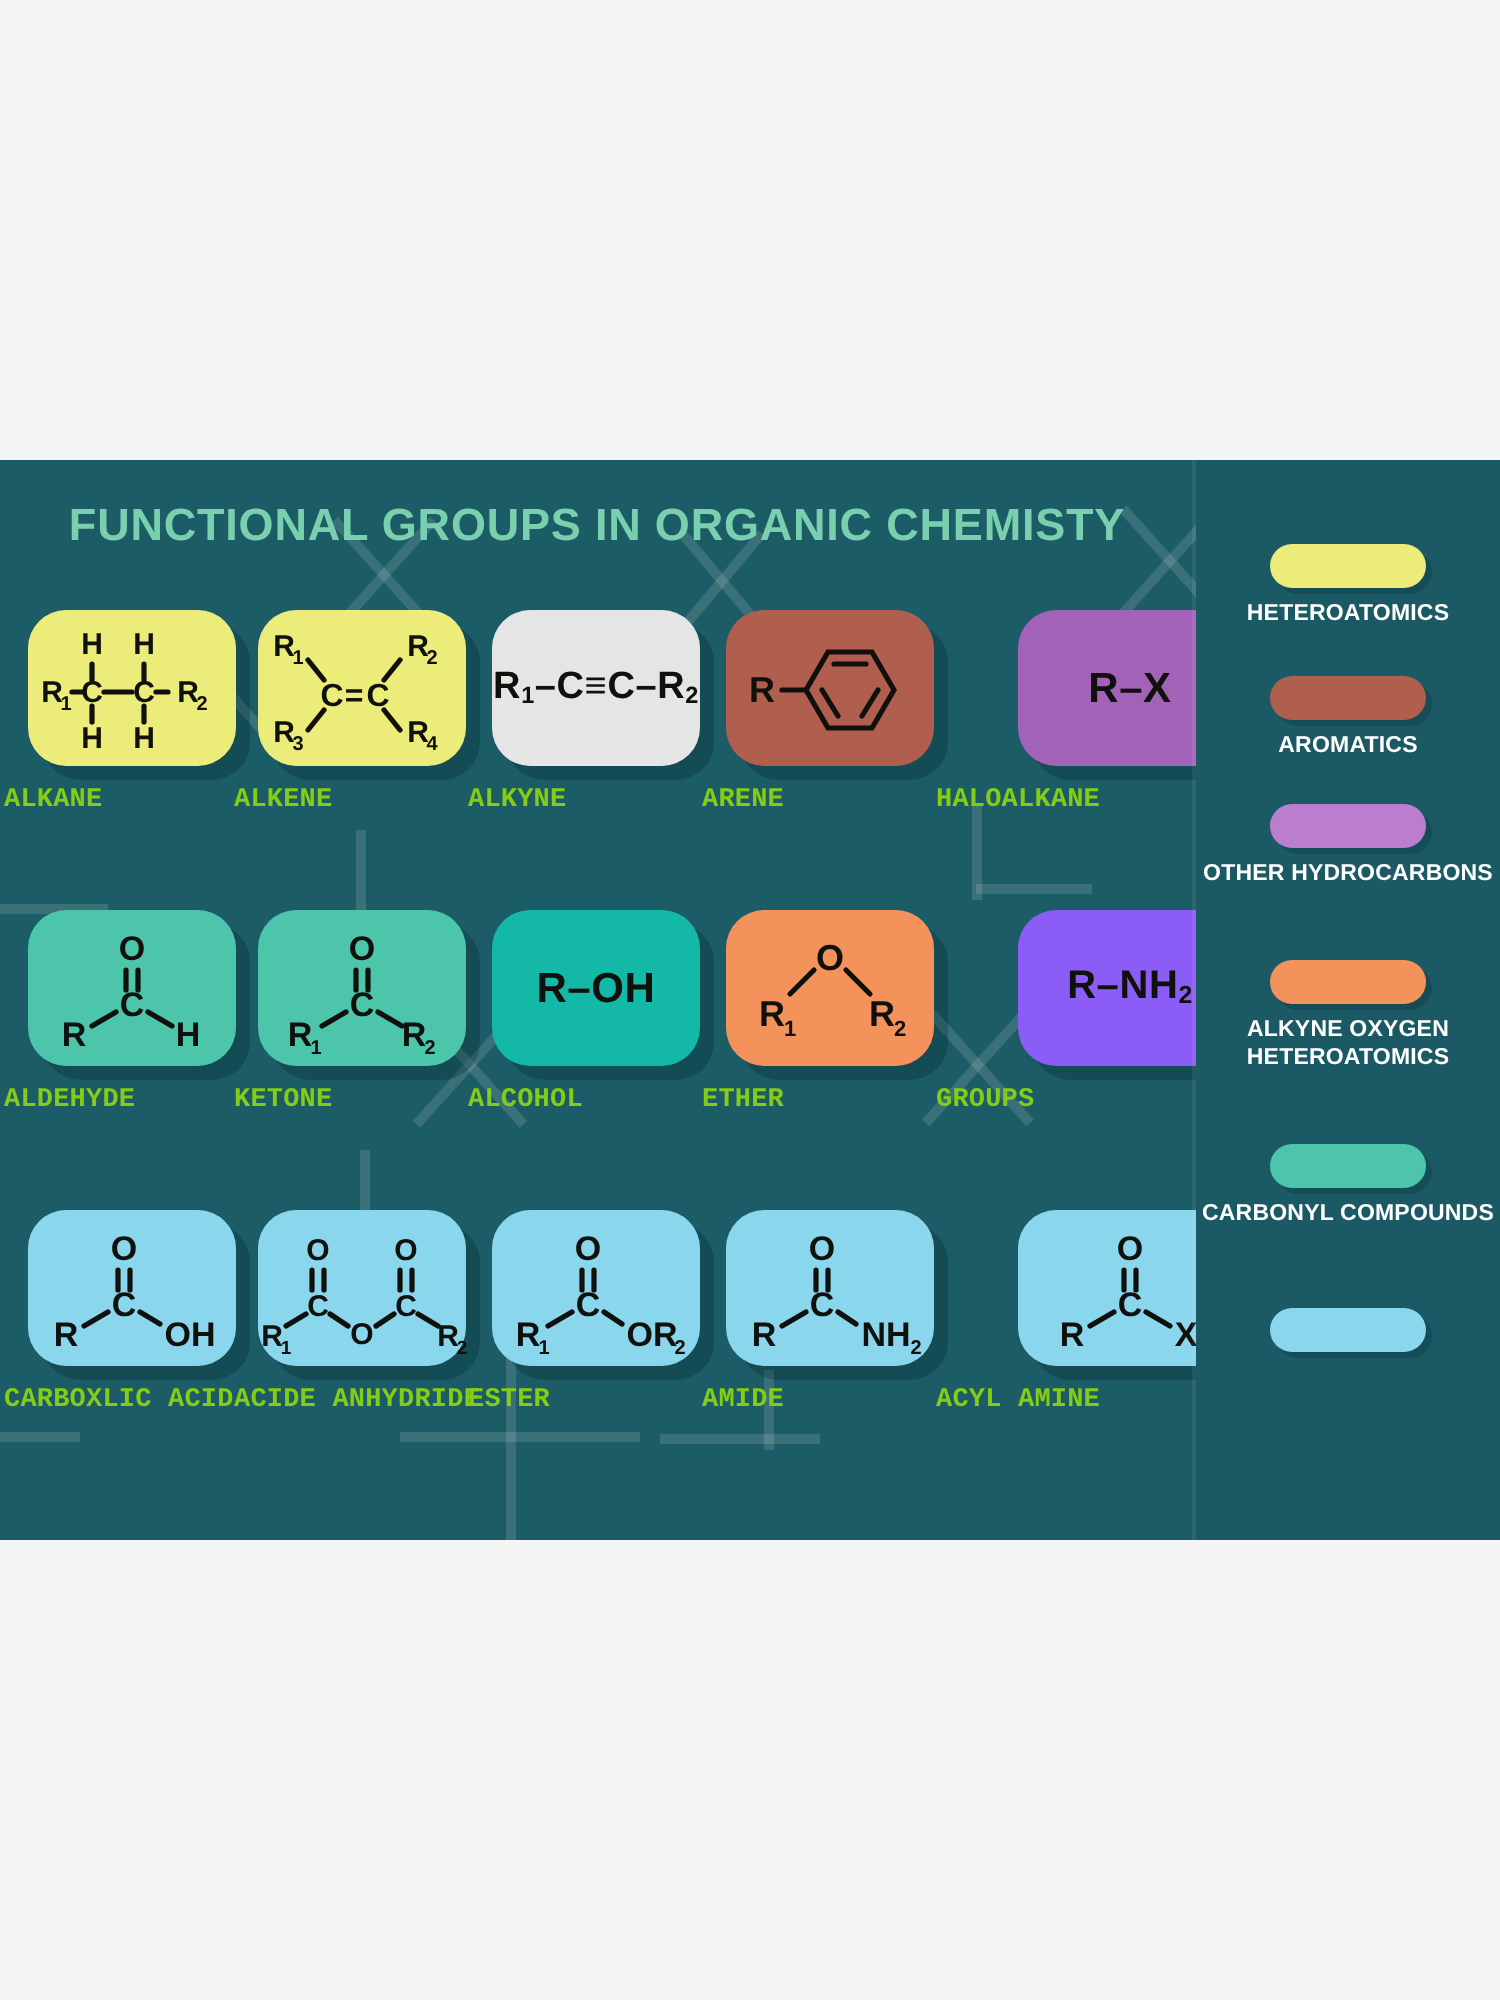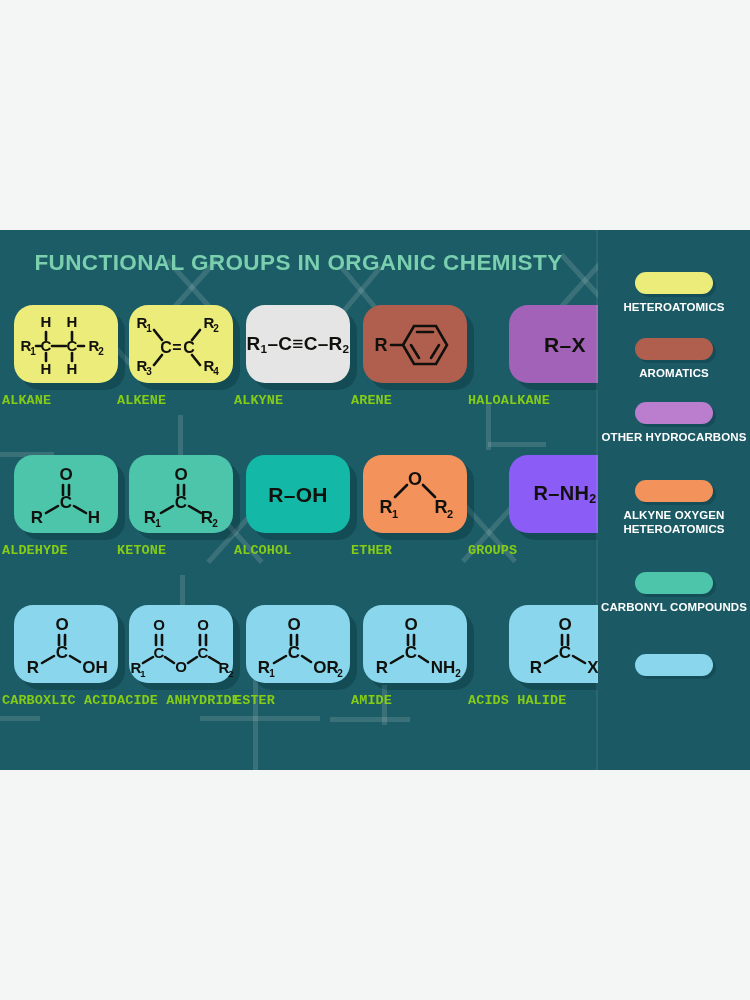--- a/index.html
+++ b/index.html
@@ -430,21 +430,21 @@
             <text x="46" y="18" font-size="17" text-anchor="middle">O</text>
             <line x1="43" y1="23" x2="43" y2="33"></line>
             <line x1="49" y1="23" x2="49" y2="33"></line>
             <text x="46" y="46" font-size="17" text-anchor="middle">C</text>
             <line x1="38" y1="44" x2="26" y2="51"></line>
             <line x1="54" y1="44" x2="66" y2="51"></line>
             <text x="17" y="61" font-size="17" text-anchor="middle">R</text>
             <text x="74" y="61" font-size="17" text-anchor="middle">X</text>
           </svg>
         </div>
-        <div class="cap">ACIDS HALIDE</div>
+        <div class="cap">ACYL AMINE</div>
       </div>
     </div>
   </div>
 
   <div id="divider"></div>
 
   <div id="legend-panel">
 
     <div class="legend-item" style="top:42px">
       <div class="swatch" style="background:#ecec7a"></div>

